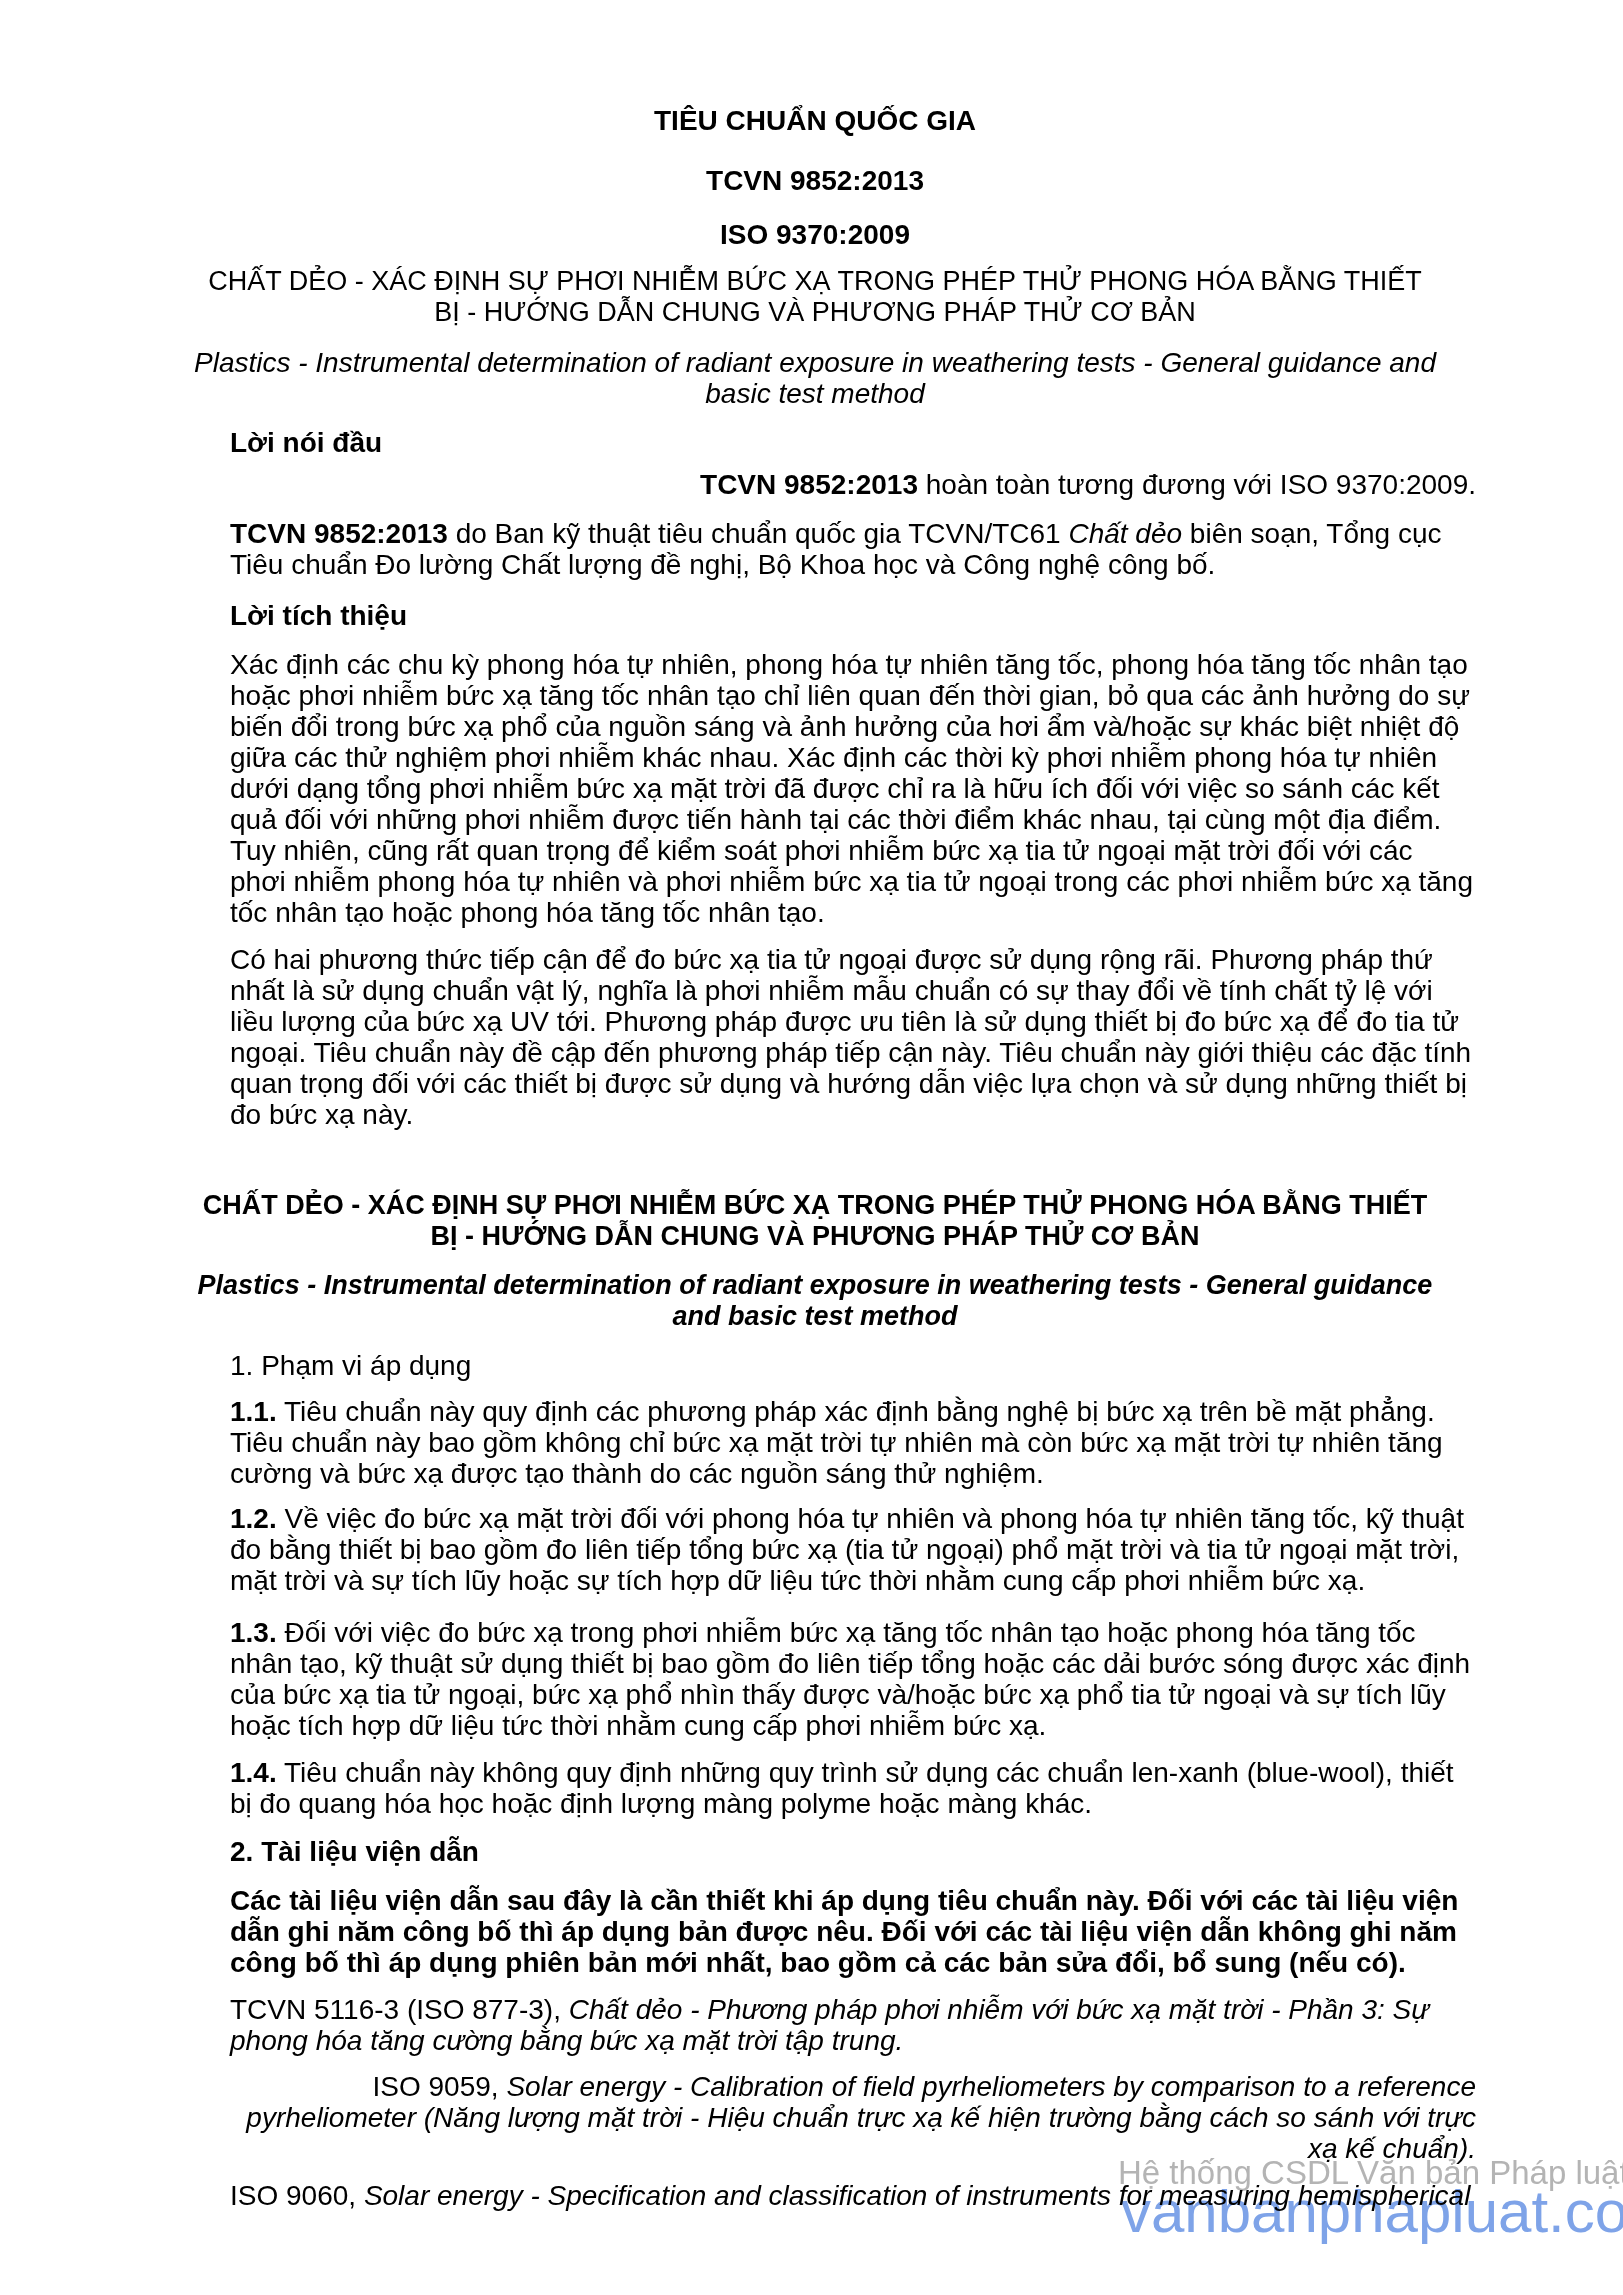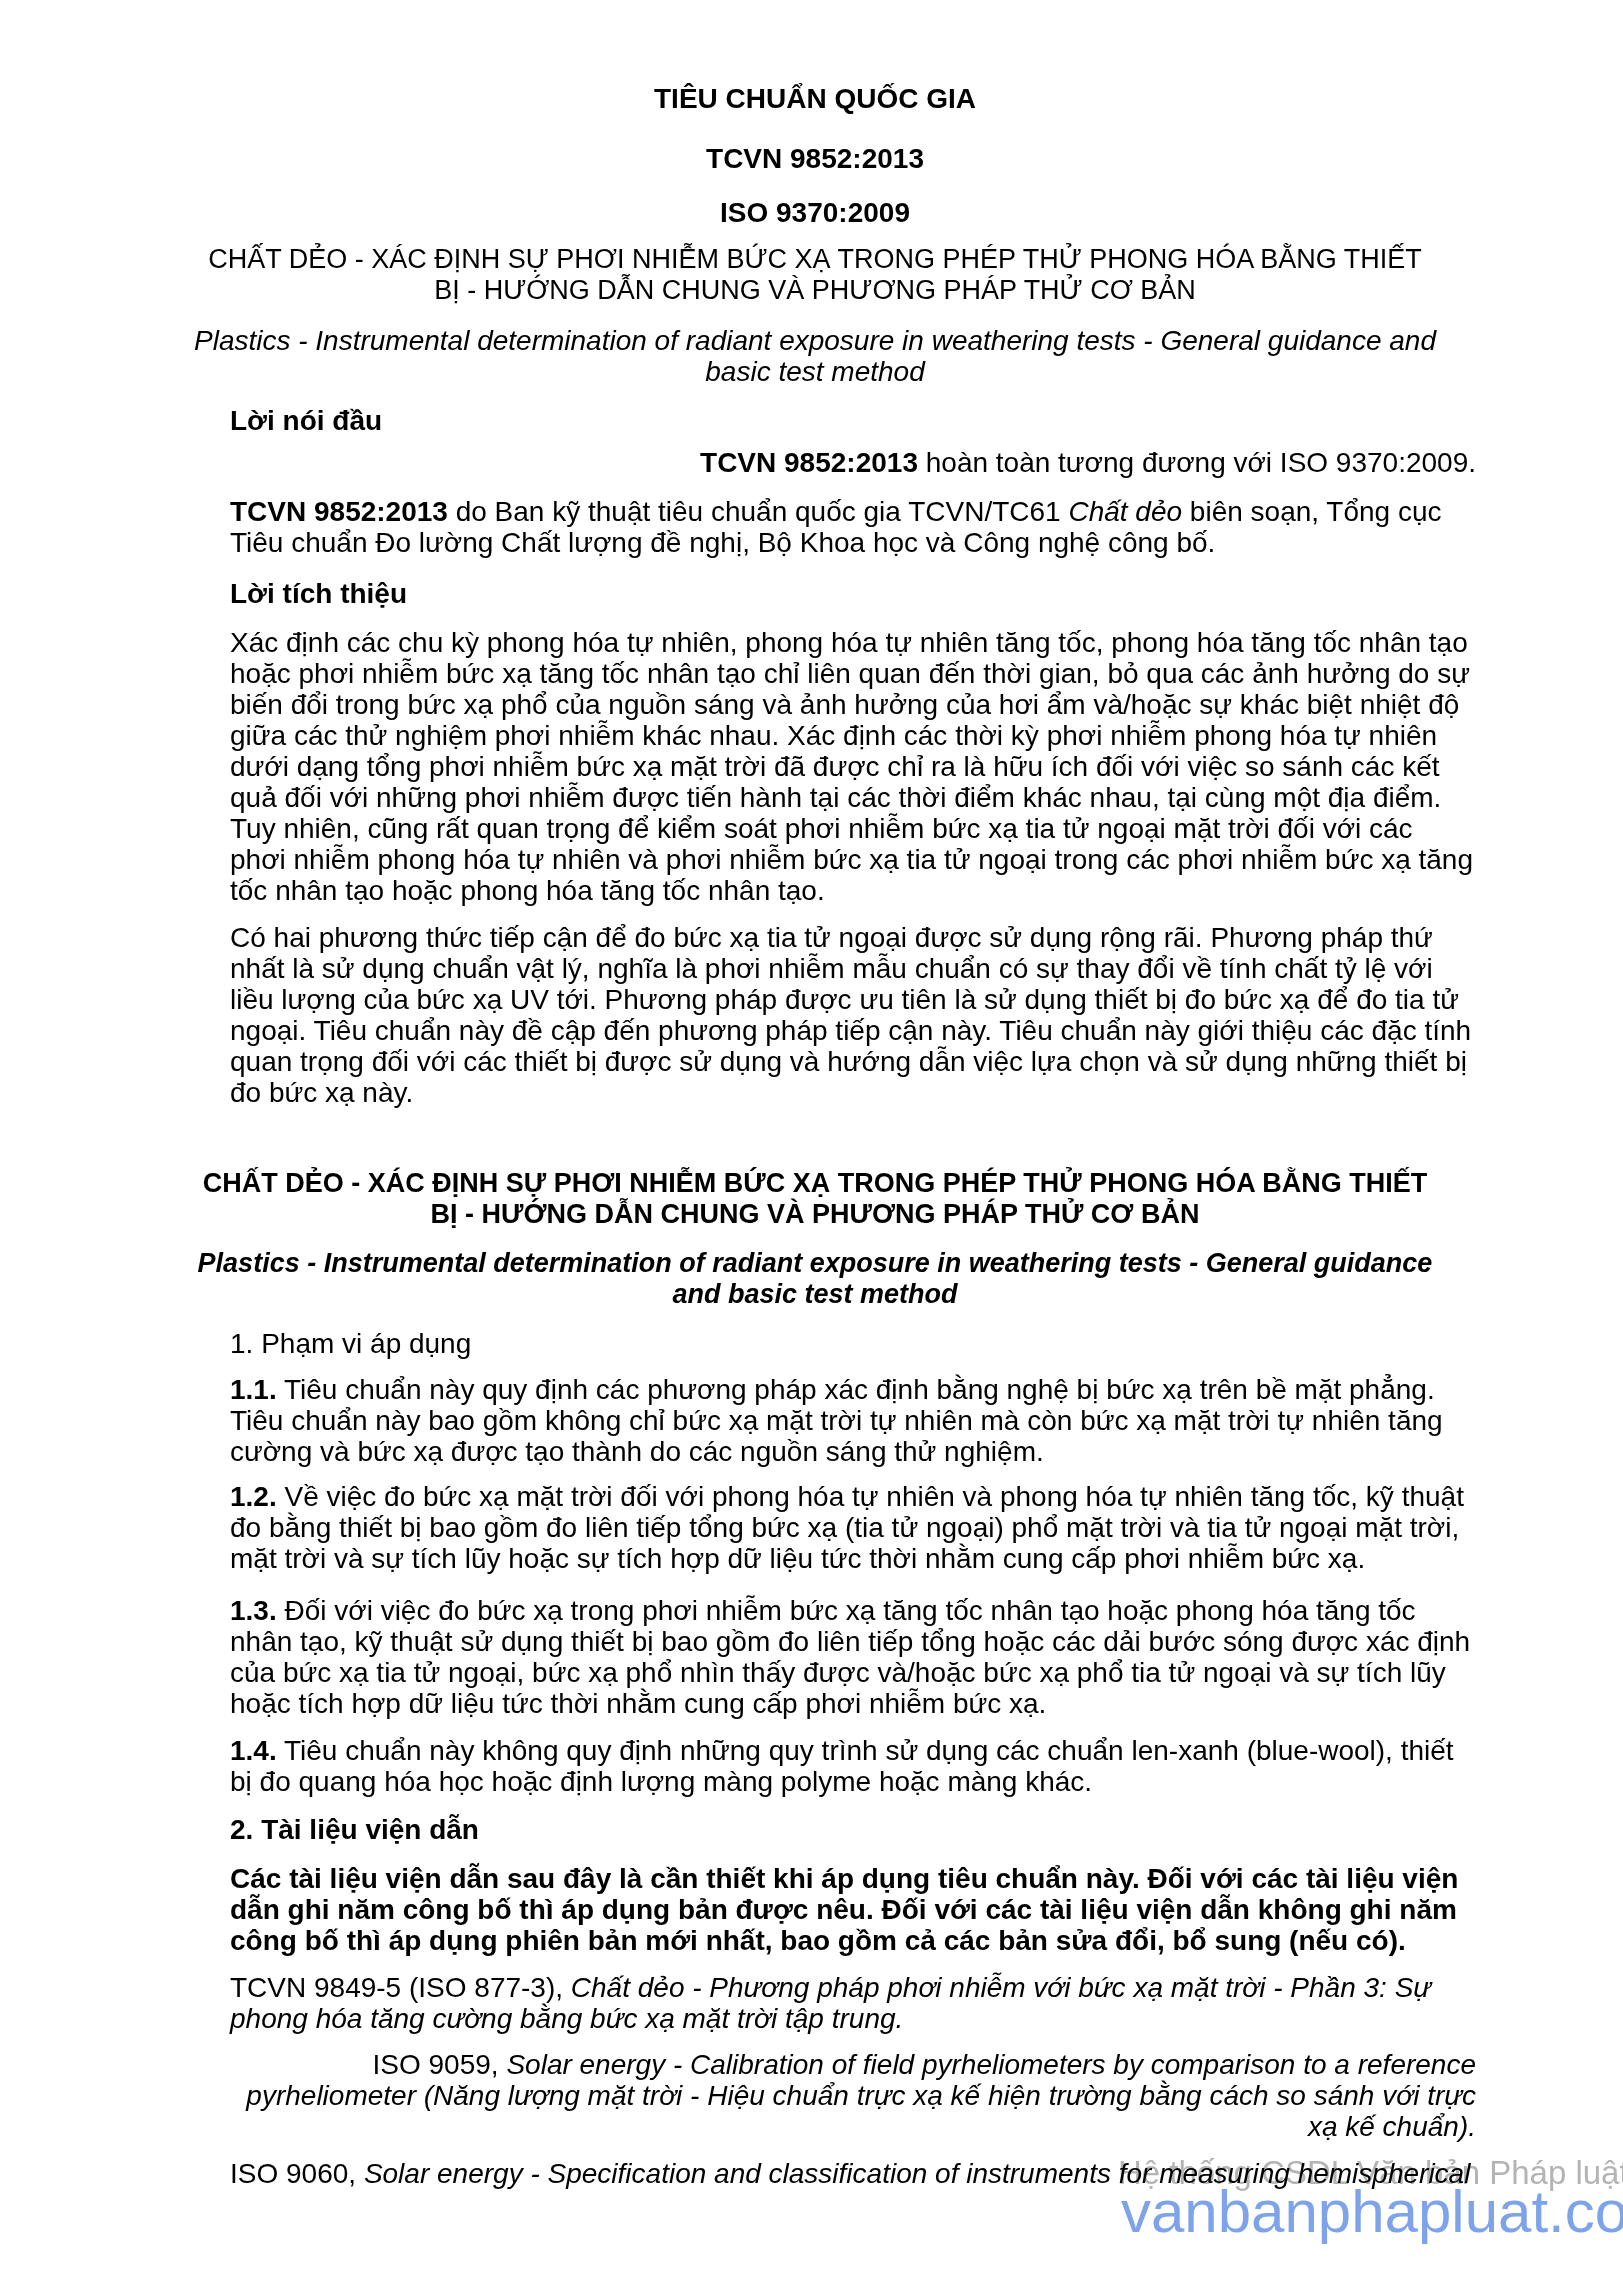--- a/index.html
+++ b/index.html
@@ -11,21 +11,21 @@
     width: 1623px;
     height: 2295px;
     position: relative;
     overflow: hidden;
     font-family: "Liberation Sans", sans-serif;
     color: #000000;
   }
   .doc {
     position: absolute;
     left: 230px;
-    top: 83px;
+    top: 105px;
     width: 1246px;
     font-size: 28px;
     line-height: 31px;
     z-index: 1;
   }
   .doc p, .doc div.blk {
     margin: 0 0 17px 0;
     padding: 0;
   }
   .center {
@@ -115,20 +115,20 @@
   <p class="s12"><span class="b">1.2.</span><span> Về việc đo bức xạ mặt trời đối với phong hóa tự nhiên và phong hóa tự nhiên tăng tốc, kỹ thuật đo bằng thiết bị bao gồm đo liên tiếp tổng bức xạ (tia tử ngoại) phổ mặt trời và tia tử ngoại mặt trời, mặt trời và sự tích lũy hoặc sự tích hợp dữ liệu tức thời nhằm cung cấp phơi nhiễm bức xạ.</span></p>
 
   <p class="s13"><span class="b">1.3.</span><span> Đối với việc đo bức xạ trong phơi nhiễm bức xạ tăng tốc nhân tạo hoặc phong hóa tăng tốc nhân tạo, kỹ thuật sử dụng thiết bị bao gồm đo liên tiếp tổng hoặc các dải bước sóng được xác định của bức xạ tia tử ngoại, bức xạ phổ nhìn thấy được và/hoặc bức xạ phổ tia tử ngoại và sự tích lũy hoặc tích hợp dữ liệu tức thời nhằm cung cấp phơi nhiễm bức xạ.</span></p>
 
   <p class="s14"><span class="b">1.4.</span><span> Tiêu chuẩn này không quy định những quy trình sử dụng các chuẩn len-xanh (blue-wool), thiết bị đo quang hóa học hoặc định lượng màng polyme hoặc màng khác.</span></p>
 
   <div class="blk h-ref">2. Tài liệu viện dẫn</div>
 
   <p class="ref-intro">Các tài liệu viện dẫn sau đây là cần thiết khi áp dụng tiêu chuẩn này. Đối với các tài liệu viện dẫn ghi năm công bố thì áp dụng bản được nêu. Đối với các tài liệu viện dẫn không ghi năm công bố thì áp dụng phiên bản mới nhất, bao gồm cả các bản sửa đổi, bổ sung (nếu có).</p>
 
-  <p class="ref-1"><span>TCVN 9849-5 (ISO 877-3), </span><span class="i">Chất dẻo - Phương pháp phơi nhiễm với bức xạ mặt trời - Phần 3: Sự phong hóa tăng cường bằng bức xạ mặt trời tập trung.</span></p>
+  <p class="ref-1"><span>TCVN 5116-3 (ISO 877-3), </span><span class="i">Chất dẻo - Phương pháp phơi nhiễm với bức xạ mặt trời - Phần 3: Sự phong hóa tăng cường bằng bức xạ mặt trời tập trung.</span></p>
 
   <p class="ref-2"><span>ISO 9059, </span><span class="i">Solar energy - Calibration of field pyrheliometers by comparison to a reference pyrheliometer (Năng lượng mặt trời - Hiệu chuẩn trực xạ kế hiện trường bằng cách so sánh với trực xạ kế chuẩn).</span></p>
 
   <p class="ref-3"><span>ISO 9060, </span><span class="i">Solar energy - Specification and classification of instruments for measuring hemispherical</span></p>
 
 </div>
 
 
 </body></html>

